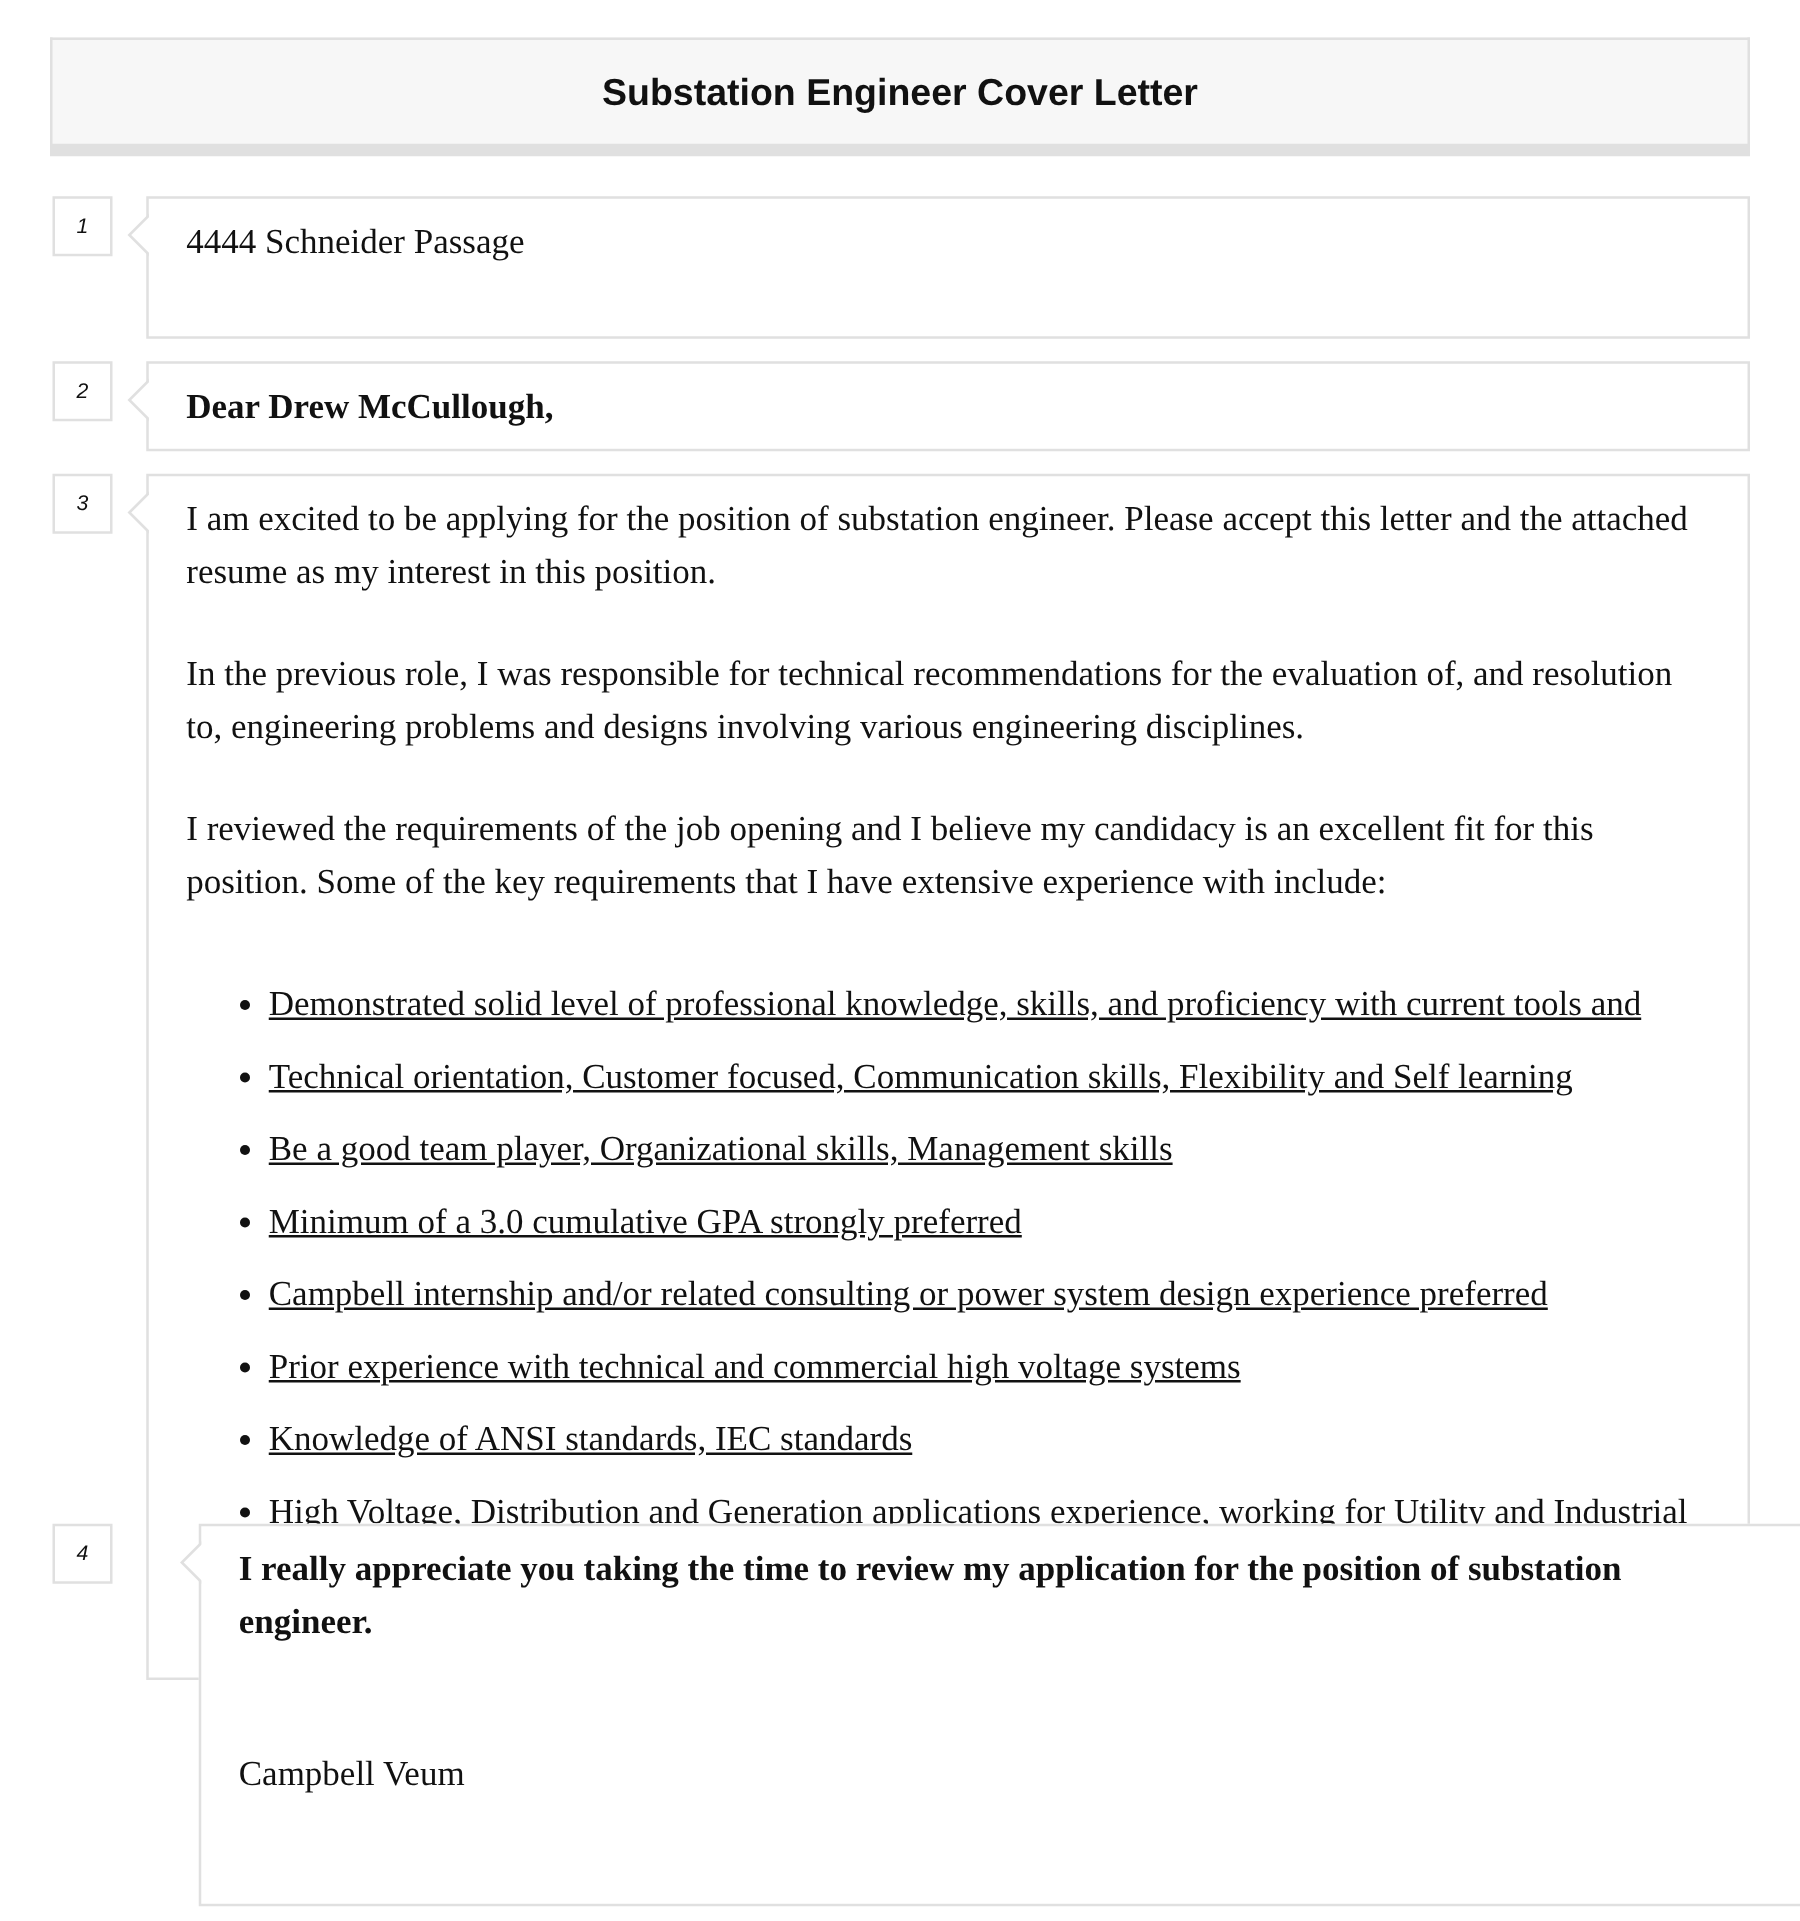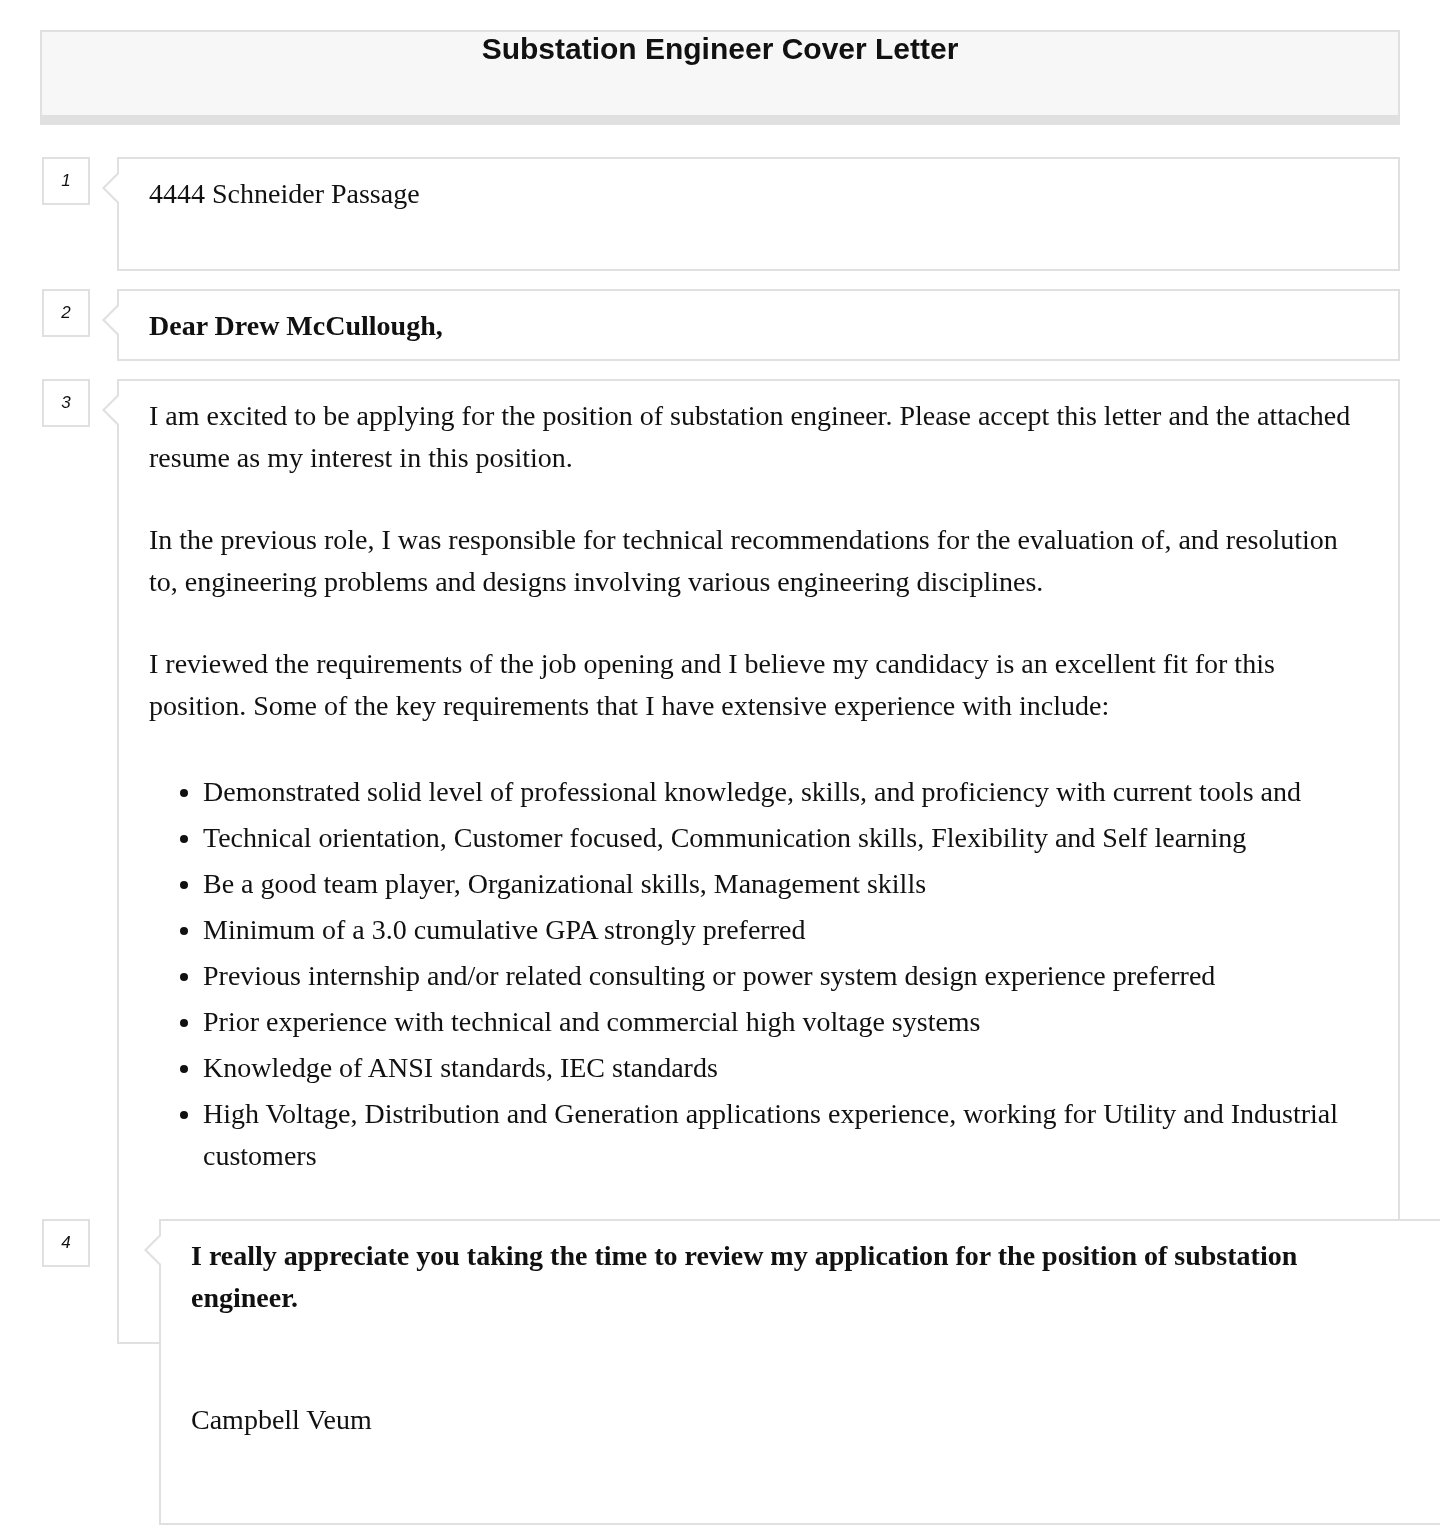--- a/index.html
+++ b/index.html
@@ -4,21 +4,21 @@
 <style>
   html, body { margin: 0; padding: 0; background: #ffffff; }
   body { width: 1440px; height: 1537px; position: relative; font-family: "Liberation Serif", serif; color: #111; }
   .header {
     position: absolute; left: 40px; top: 30px; width: 1360px; height: 95px;
     box-sizing: border-box;
   }
   .header-inner {
     position: absolute; left: 0; top: 0; width: 1360px; height: 87px;
     box-sizing: border-box; background: #f7f7f7; border: 2px solid #e0e0e0; border-bottom: none;
-    display: flex; justify-content: center;
+    display: flex; align-items: center; justify-content: center;
   }
   .header-band { position: absolute; left: 0; top: 85px; width: 1360px; height: 10px; background: #e0e0e0; }
   .title { font-family: "Liberation Sans", sans-serif; font-weight: bold; font-size: 30px; color: #111; }
 
   .section { position: absolute; left: 42px; width: 1358px; }
   .num {
     position: absolute; left: 0; top: 0; width: 48px; height: 48px; box-sizing: border-box;
     border: 2px solid #e0e0e0; background: #fff;
     display: flex; align-items: center; justify-content: center;
     font-family: "Liberation Sans", sans-serif; font-style: italic; font-size: 17px; color: #111;
@@ -33,21 +33,21 @@
     border-top: 17px solid transparent; border-bottom: 17px solid transparent; border-right: 17px solid #e0e0e0;
   }
   .arrow::after {
     content: ""; position: absolute; left: 3px; top: -15px; width: 0; height: 0;
     border-top: 15px solid transparent; border-bottom: 15px solid transparent; border-right: 15px solid #fff;
   }
   .card p { margin: 0; }
   .gap { height: 40px; }
   .bold { font-weight: bold; }
   ul { margin: 0; padding-left: 50px; }
-  li { margin: 4px; }
+  li { margin: 16px; text-decoration: underline; }
 </style>
 </head>
 <body>
 
 <div class="header">
   <div class="header-inner">
     <span class="title">Substation Engineer Cover Letter</span>
   </div>
   <div class="header-band"></div>
 </div>
@@ -76,21 +76,21 @@
     <div class="gap"></div>
     <p>In the previous role, I was responsible for technical recommendations for the evaluation of, and resolution to, engineering problems and designs involving various engineering disciplines.</p>
     <div class="gap"></div>
     <p>I reviewed the requirements of the job opening and I believe my candidacy is an excellent fit for this position. Some of the key requirements that I have extensive experience with include:</p>
     <div class="gap"></div>
     <ul>
       <li>Demonstrated solid level of professional knowledge, skills, and proficiency with current tools and</li>
       <li>Technical orientation, Customer focused, Communication skills, Flexibility and Self learning</li>
       <li>Be a good team player, Organizational skills, Management skills</li>
       <li>Minimum of a 3.0 cumulative GPA strongly preferred</li>
-      <li>Previous internship and/or related consulting or power system design experience preferred</li>
+      <li>Campbell internship and/or related consulting or power system design experience preferred</li>
       <li>Prior experience with technical and commercial high voltage systems</li>
       <li>Knowledge of ANSI standards, IEC standards</li>
       <li>High Voltage, Distribution and Generation applications experience, working for Utility and Industrial customers</li>
     </ul>
   </div>
 </div>
 
 <div class="section" style="top:1219px;">
   <div class="num">4</div>
   <div class="card" style="height:306px;margin-left:42px;">

